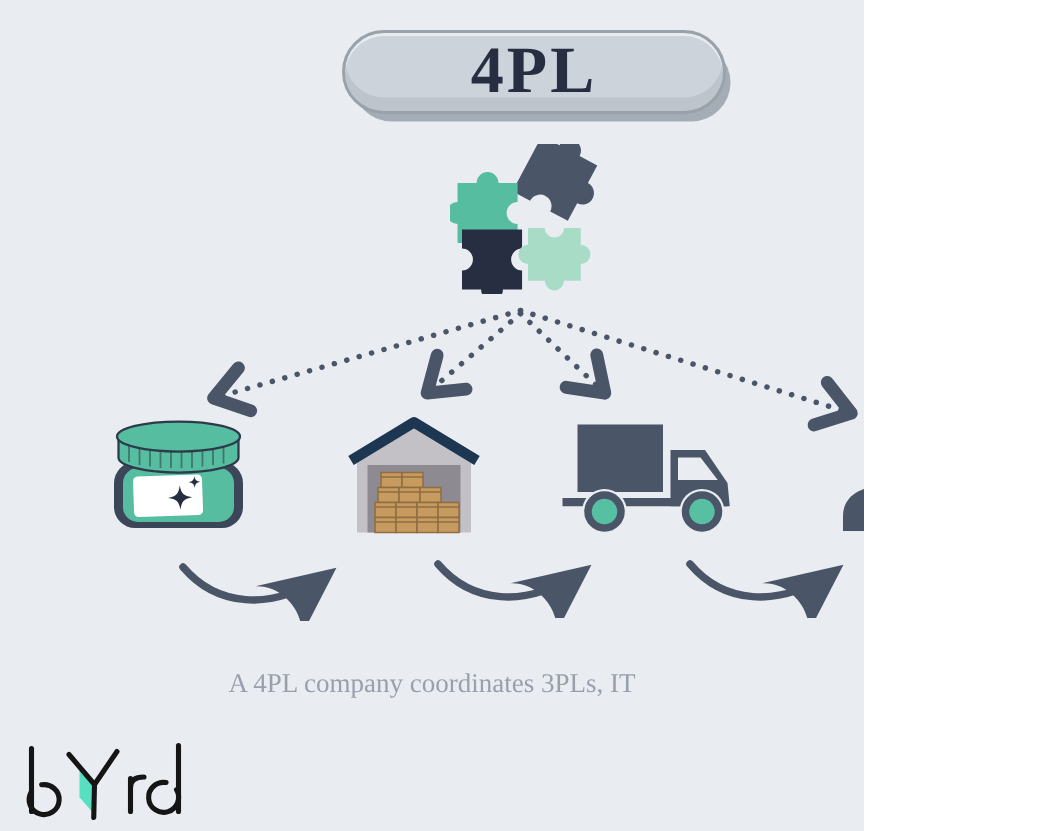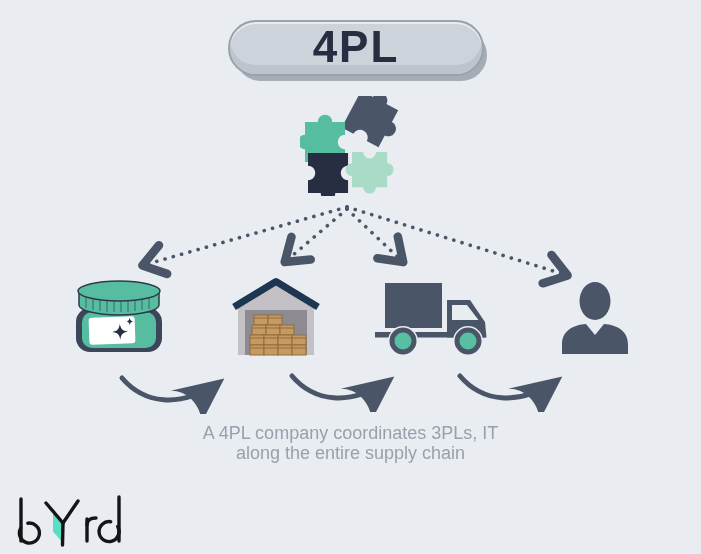--- a/index.html
+++ b/index.html
@@ -1,19 +1,19 @@
 <!DOCTYPE html>
 <html style="--background: #e9edf2; --teal: #57bda1; --mint: #a9dcc6; --slate: #4b5568; --navy: #272e41; --jar-dark: #3b4659; --pill-fill: #ccd3db; --pill-border: #99a2aa; --pill-shadow: #a4adb5; --caption-gray: #98a0ac; --box-tan: #c79a5f; --box-line: #8f6d40; --wall-gray: #c3c1c5; --roof-navy: #1d3752; --door-gray: #8d8b91; --wheel-teal: #57c0a2; --logo-black: #151515; --logo-teal: #58dec0;"><head>
 <meta charset="utf-8">
 <style>
   html,body{margin:0;padding:0;background:#fff;}
   #stage{
-    position:relative;width:701px;height:554px;overflow:hidden;
+    position:relative;width:576px;height:554px;overflow:hidden;
     background:var(--background,#e9edf2);
-    font-family:Liberation Sans, sans-serif;
+    font-family:Liberation Serif, serif;
   }
   
   .pill-shadow{
     position:absolute;left:235px;top:29px;width:252px;height:52px;
     border-radius:28px;background:var(--pill-shadow,#a4adb5);
   }
   .pill{
     position:absolute;left:228px;top:20px;width:252px;height:52px;
     border-radius:28px;background:var(--pill-fill,#ccd3db);
     border:2px solid var(--pill-border,#99a2aa);
@@ -21,21 +21,21 @@
     display:flex;align-items:center;justify-content:center;
   }
   .pill-title{
     font-size:44px;font-weight:800;letter-spacing:2px;
     color:var(--navy,#272e41);line-height:1;padding-bottom:2px;
   }
   
   .abs{position:absolute;}
   
   .caption{
-    position:absolute;left:0;right:0;top:423px;text-align:center;
+    position:absolute;left:0;right:0;top:445px;text-align:center;
     color:var(--caption-gray,#98a0ac);font-size:18px;line-height:20px;
   }
   
   .f-teal{fill:var(--teal,#57bda1);}
   .f-mint{fill:var(--mint,#a9dcc6);}
   .f-slate{fill:var(--slate,#4b5568);}
   .f-navy{fill:var(--navy,#272e41);}
   .f-jar{fill:var(--jar-dark,#3b4659);}
   .f-bg{fill:var(--background,#e9edf2);}
   .f-wall{fill:var(--wall-gray,#c3c1c5);}
@@ -167,21 +167,20 @@
   </svg>
   <svg class="abs" style="left:286px;top:368px" width="124" height="44" viewBox="0 0 124 44">
     <path class="swoosh" d="M6 8 C28 34 64 38 100 14" marker-end="url(#swooshhead)"></path>
   </svg>
   <svg class="abs" style="left:454px;top:368px" width="124" height="44" viewBox="0 0 124 44">
     <path class="swoosh" d="M6 8 C28 34 64 38 100 14" marker-end="url(#swooshhead)"></path>
   </svg>
 
   <div class="caption">
     <div>A 4PL company coordinates 3PLs, IT</div>
-    <div>along the entire supply chain</div>
   </div>
 
   <svg class="abs" style="left:12px;top:492px" width="116" height="58" viewBox="0 0 116 58" role="img" aria-label="byrd">
 
     <path class="logo-stroke" d="M9 7 V49"></path>
     <path class="logo-stroke" d="M15.8 31.2 A10 10 0 1 1 8.8 36"></path>
 
     <polygon class="f-logo-teal" points="41,19.5 51,31 51,51 41,39.5"></polygon>
     <path class="logo-stroke" d="M34 11 L51 31"></path>
     <path class="logo-stroke" d="M66 9 L51 31"></path>

